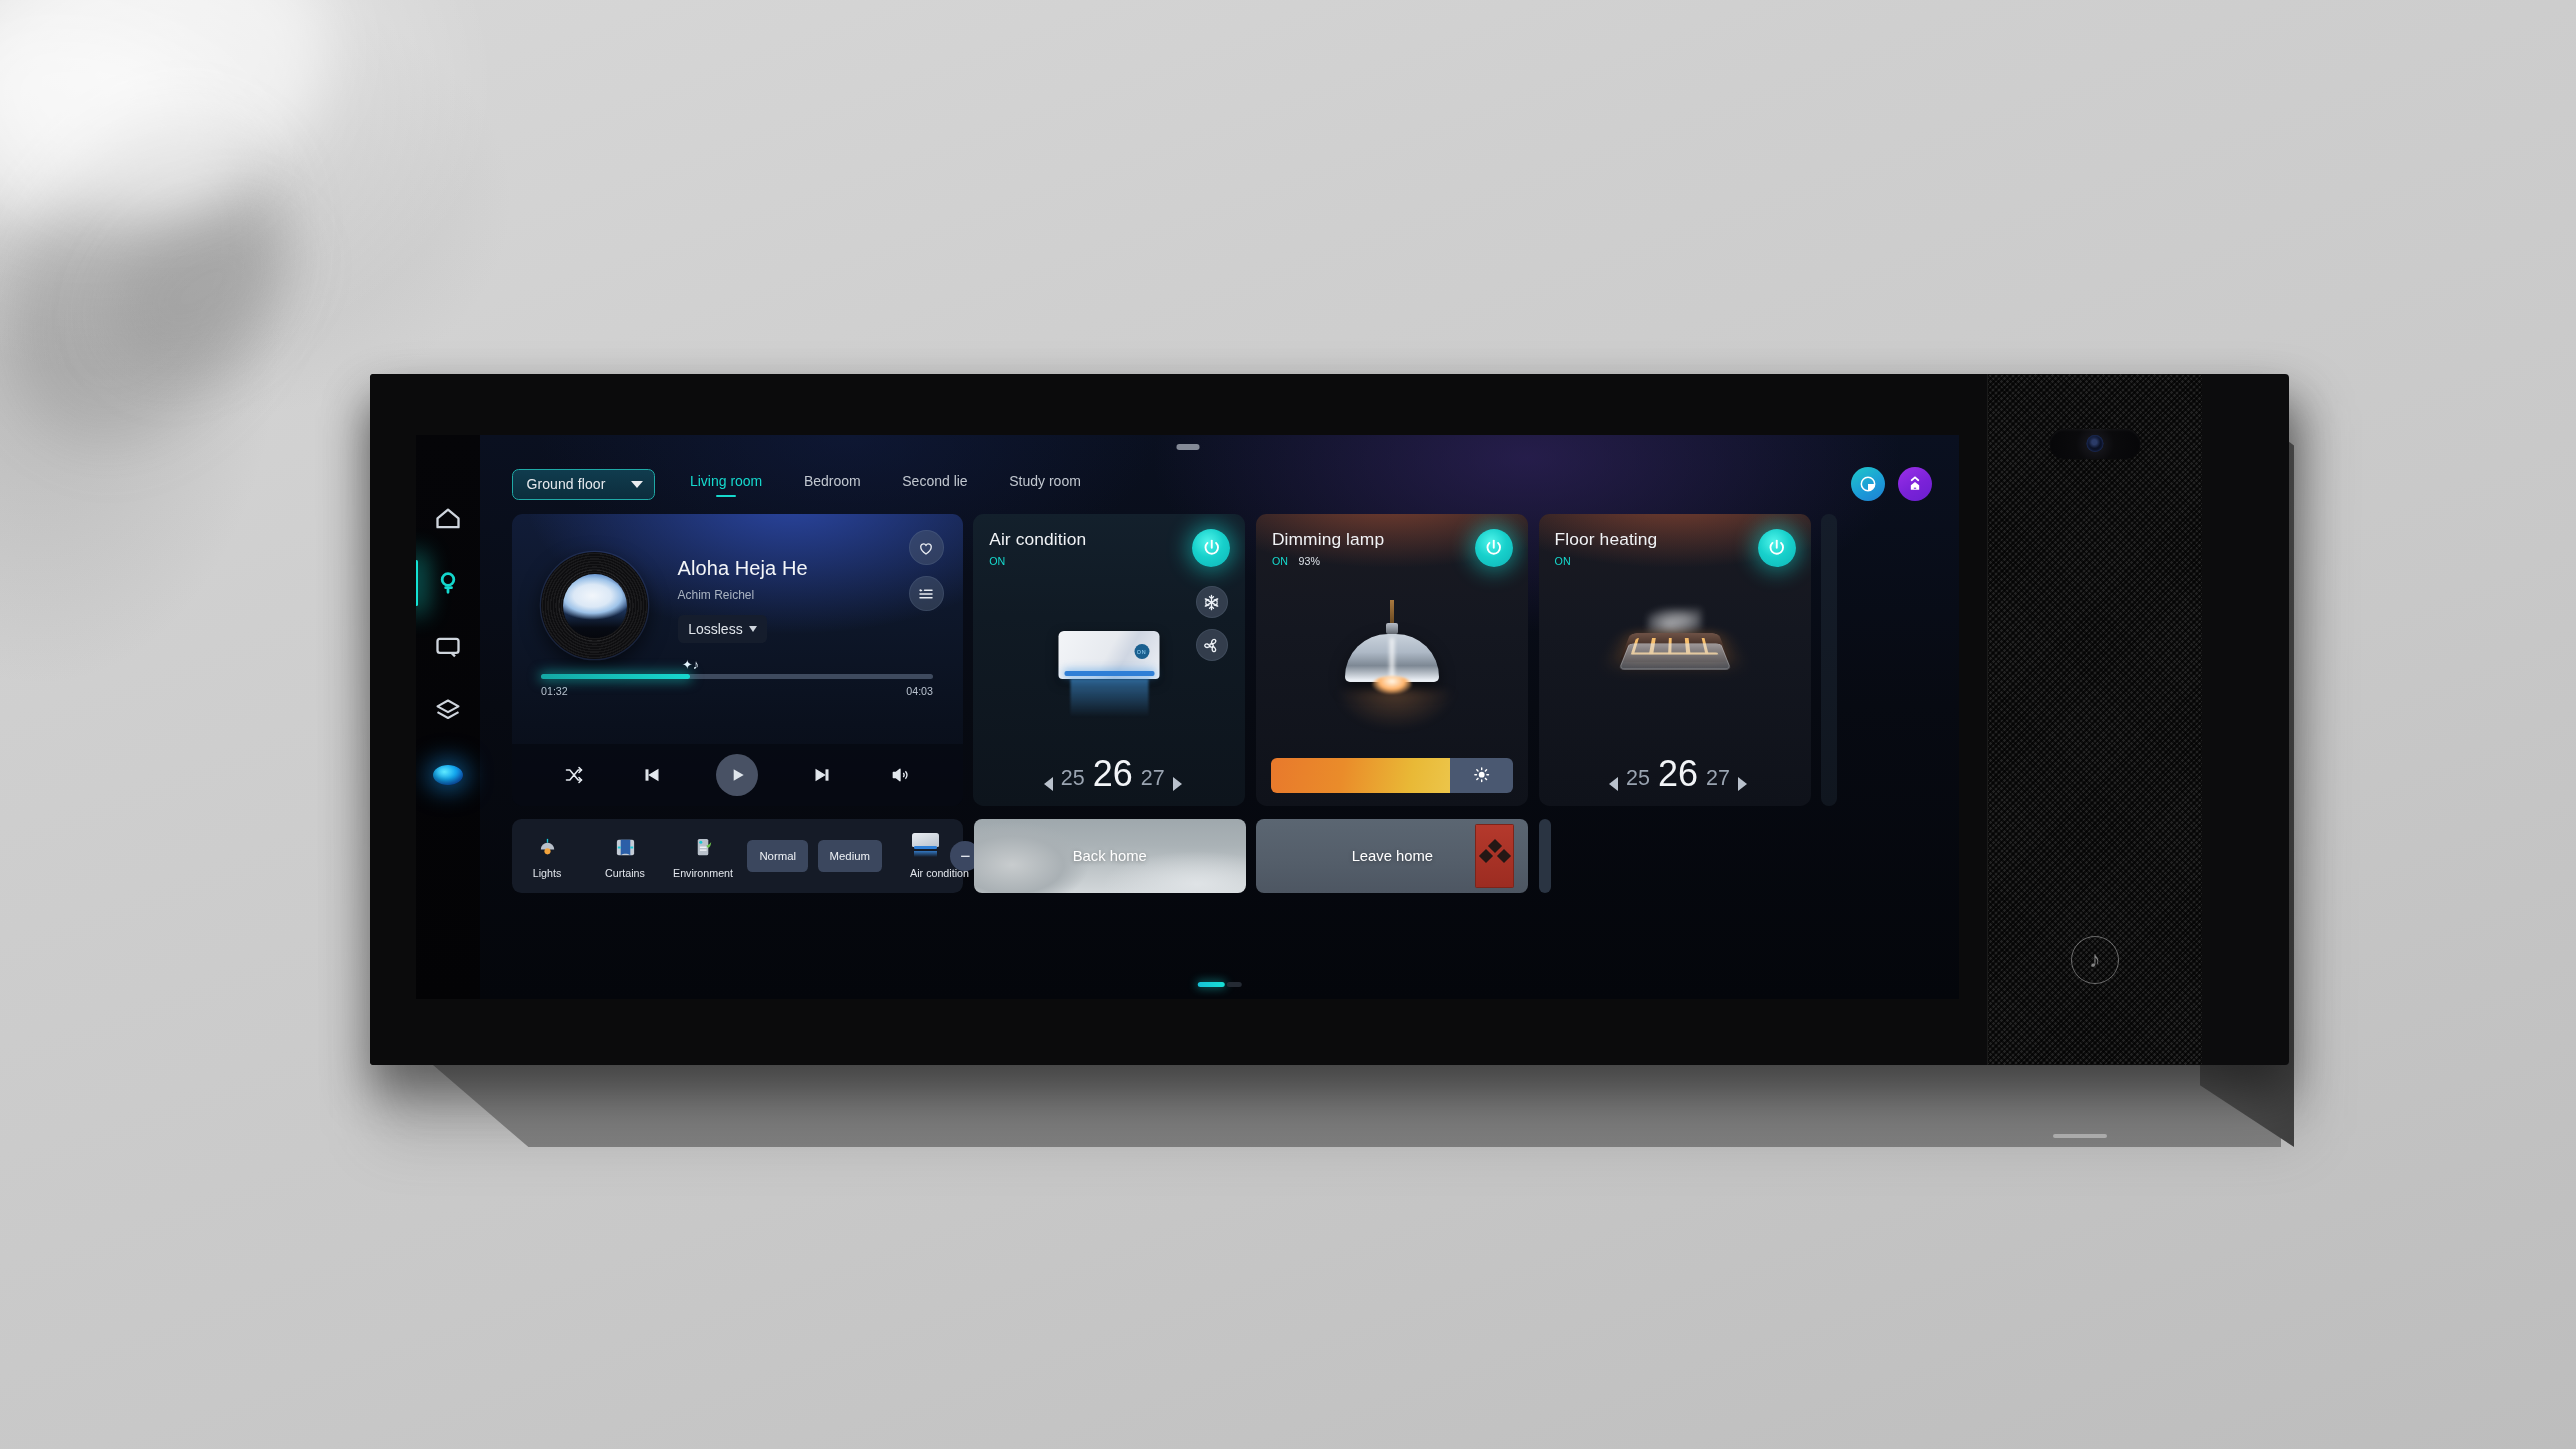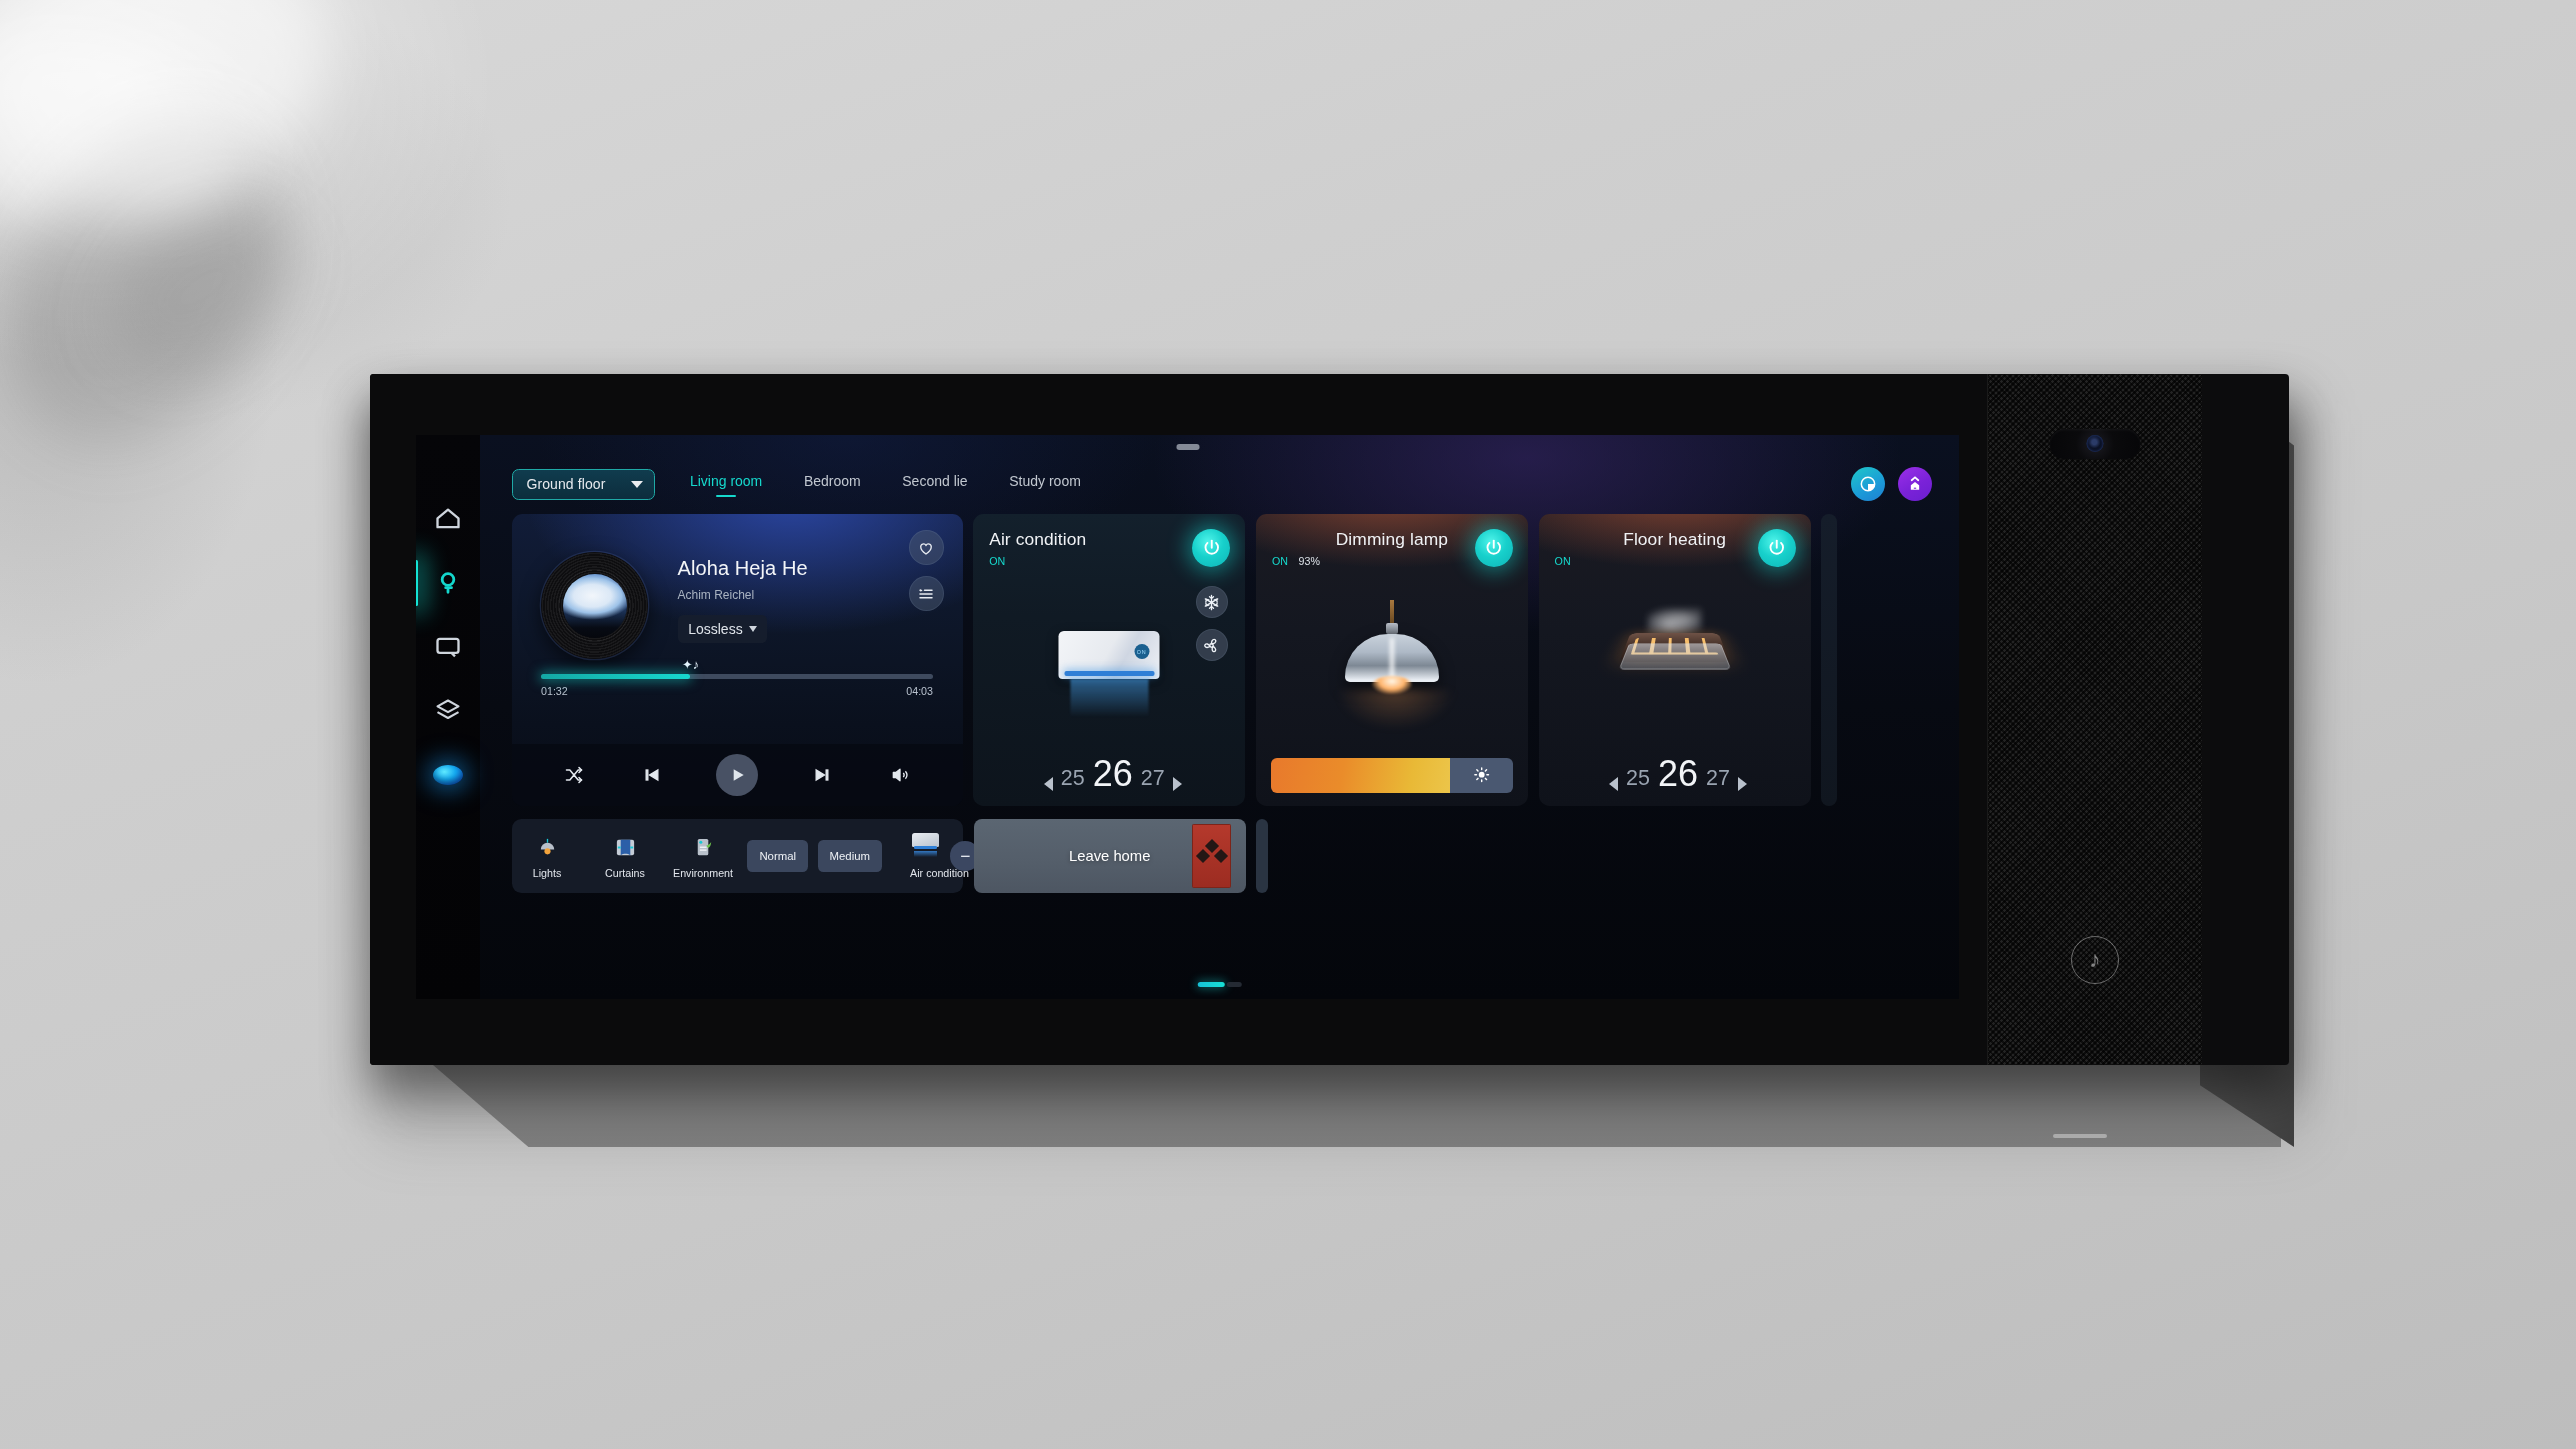--- a/index.html
+++ b/index.html
@@ -176,21 +176,21 @@
     background:rgba(98,110,132,.72);
     display:flex; align-items:center; justify-content:center;
   }
   .play-btn svg { width:20px; height:20px; }
 
   
   .card-dev { width:272px; height:292px; padding:14.8px 16px; }
   .card-ac  { background:linear-gradient(180deg,#13202c 0%,#101a24 35%,#0d141c 100%); }
   .card-warm{ background:
       radial-gradient(ellipse 295px 107px at 50% -8%, rgba(150,74,52,.85), rgba(0,0,0,0) 72%),
-      linear-gradient(180deg,#1a1a22 0%,#141720 40%,#0f121a 100%); text-align: center; }
+      linear-gradient(180deg,#1a1a22 0%,#141720 40%,#0f121a 100%); }
   .dev-title { font-size:17.4px; color:#f0f2f5; letter-spacing:0.1px; }
   .dev-sub { margin-top:5.4px; font-size:10.7px; color:#16d9cd; display:flex; gap:10.7px; }
   .dev-sub .pct { color:#dde2e8; }
   .pwr {
     position:absolute; right:14.8px; top:14.8px; width:38px; height:38px; border-radius:50%;
     background:radial-gradient(circle at 42% 34%, #4ff4ea 0%, #17d0cb 46%, #0fb4b7 100%);
     box-shadow:0 0 20px 5.4px rgba(20,220,210,.45);
     display:flex; align-items:center; justify-content:center;
   }
   .pwr svg { width:21.5px; height:21.5px; }
@@ -666,20 +666,23 @@
             <div class="round-step">
                 <span>−</span>
               </div>
             <div class="ac-temp">26</div>
             <div class="round-step">
                 <span>+</span>
               </div>
           </div>
         </div>
 
+        <div class="scene-card scene-back">
+          <span class="scene-label">Back home</span>
+        </div>
 
         <div class="scene-card scene-leave">
           <span class="scene-label">Leave home</span>
           <div class="scene-door">
             <div class="d d1"></div>
             <div class="d d2"></div>
             <div class="d d3"></div>
           </div>
         </div>
 

